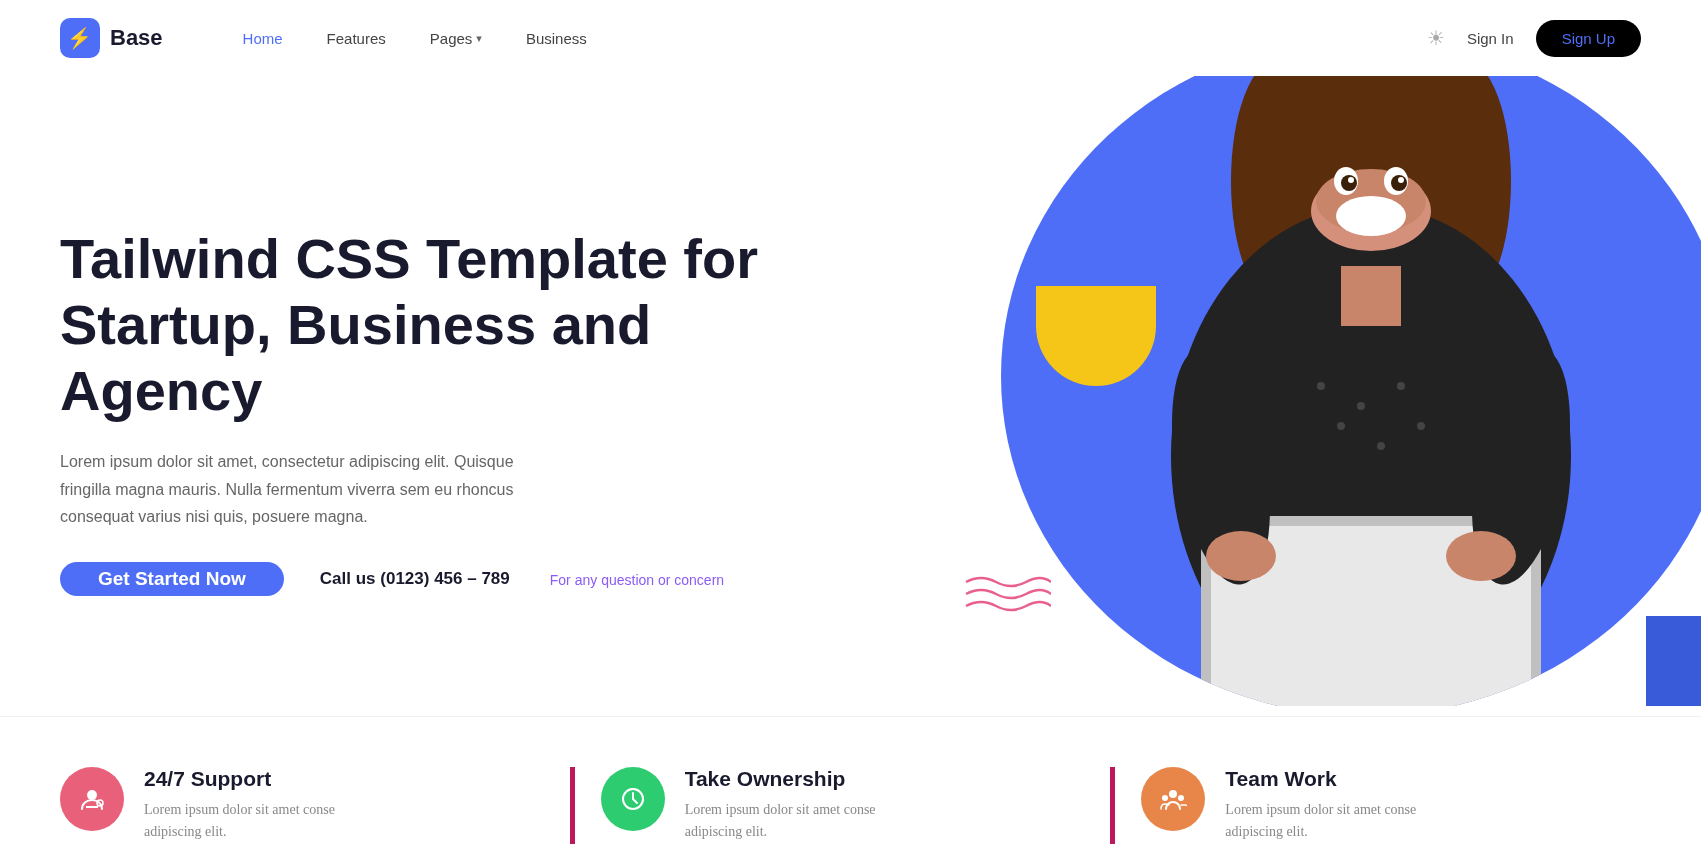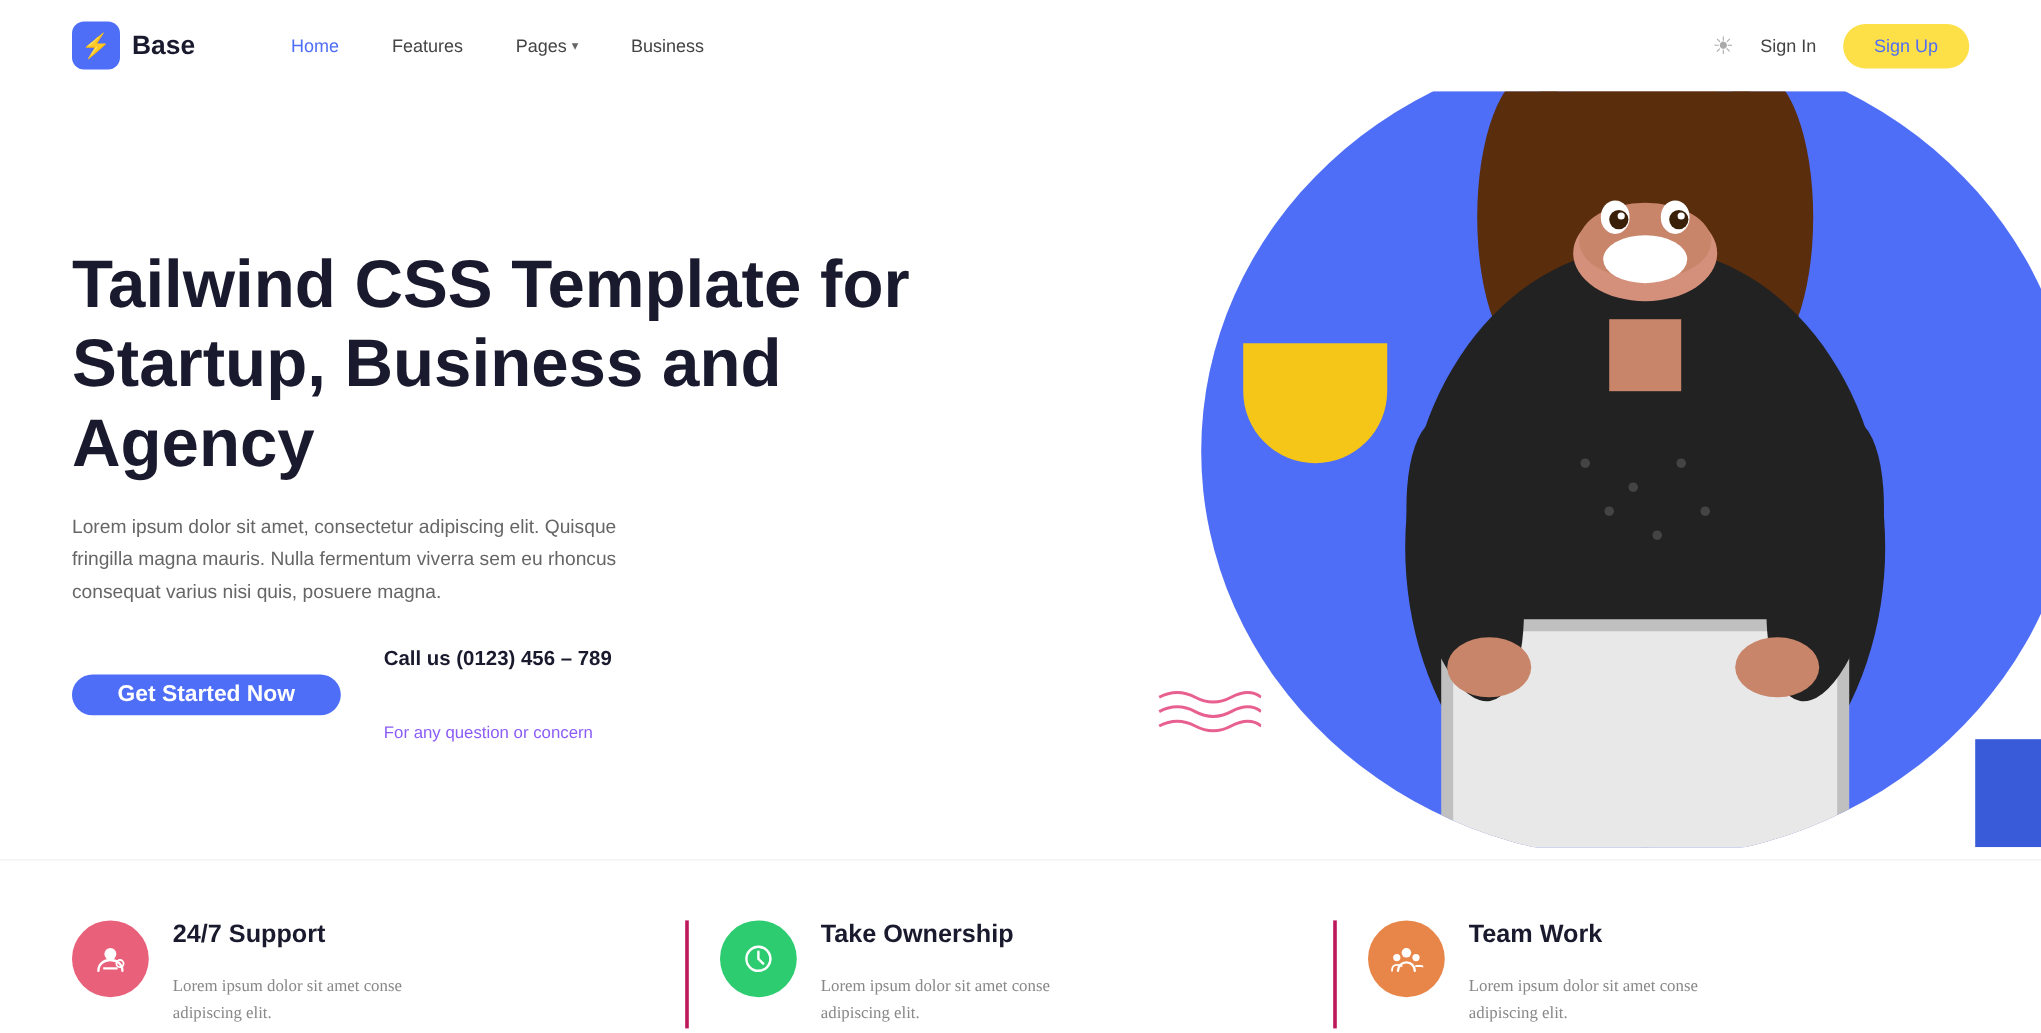--- a/index.html
+++ b/index.html
@@ -44,21 +44,21 @@
       display: flex; align-items: center; gap: 4px;
       font-size: 15px; color: #444; cursor: pointer;
     }
     .chevron-down { font-size: 11px; color: #666; }
     .nav-right {
       display: flex; align-items: center; gap: 22px;
     }
     .sun-icon { font-size: 20px; color: #aaa; cursor: pointer; }
     .signin-link { font-size: 15px; color: #444; cursor: pointer; text-decoration: none; }
     .signup-btn {
-      background: #fde047;
+      background: #000000;
       color: #4F6EF7;
       border: none;
       border-radius: 24px;
       padding: 10px 26px;
       font-size: 15px;
       font-weight: 500;
       cursor: pointer;
     }
 
     
@@ -98,21 +98,21 @@
       background: #4F6EF7;
       color: #fff;
       border: none;
       border-radius: 32px;
       padding: 6px 38px;
       font-size: 19px;
       font-weight: 700;
       cursor: pointer;
       white-space: nowrap;
     }
-    .call-info { display: flex; flex-direction: column; gap: 40px; }
+    .call-info { display: flex; flex-direction: row; gap: 40px; }
     .call-number {
       font-size: 17px; font-weight: 700; color: #1a1a2e;
     }
     .call-sub {
       font-size: 14px; color: #8b5cf6; margin-top: 3px;
     }
 
     
     .hero-right {
       position: absolute;
@@ -163,39 +163,39 @@
       border-top: 1px solid #f0f0f0;
       margin-top: 10px;
     }
     .feature-item {
       display: flex;
       align-items: flex-start;
       gap: 20px;
       flex: 1;
     }
     .feature-item + .feature-item {
-      border-left: 3px solid #be185d;
+      border-left: 5px solid #be185d;
       padding-left: 26px;
       margin-left: 10px;
       gap: 20px;
     }
     .feature-icon-wrap {
       width: 64px; height: 64px;
       border-radius: 50%;
       display: flex; align-items: center; justify-content: center;
       flex-shrink: 0;
       font-size: 26px;
       color: #fff;
     }
     .icon-pink { background: #E8607A; }
     .icon-green { background: #2ECC71; }
     .icon-orange { background: #E8864A; }
 
     .feature-text h3 {
-      font-size: 21px; font-weight: 700; color: #1a1a2e; margin-bottom: 21px;
+      font-size: 21px; font-weight: 700; color: #1a1a2e; margin-bottom: 8px;
     }
     .feature-text p {
       font-size: 14px; color: #888; line-height: 1.6; max-width: 210px; font-family: Liberation Serif, serif;
     }
   </style>
 </head>
 <body>
 
 <nav>
   <div class="logo-wrap">

